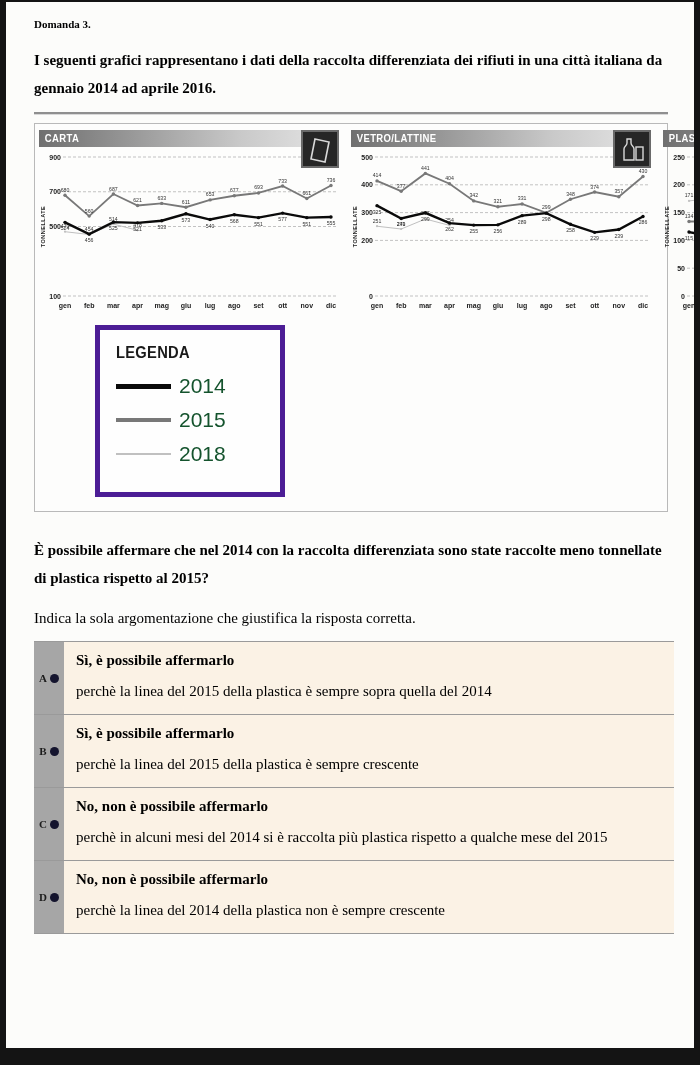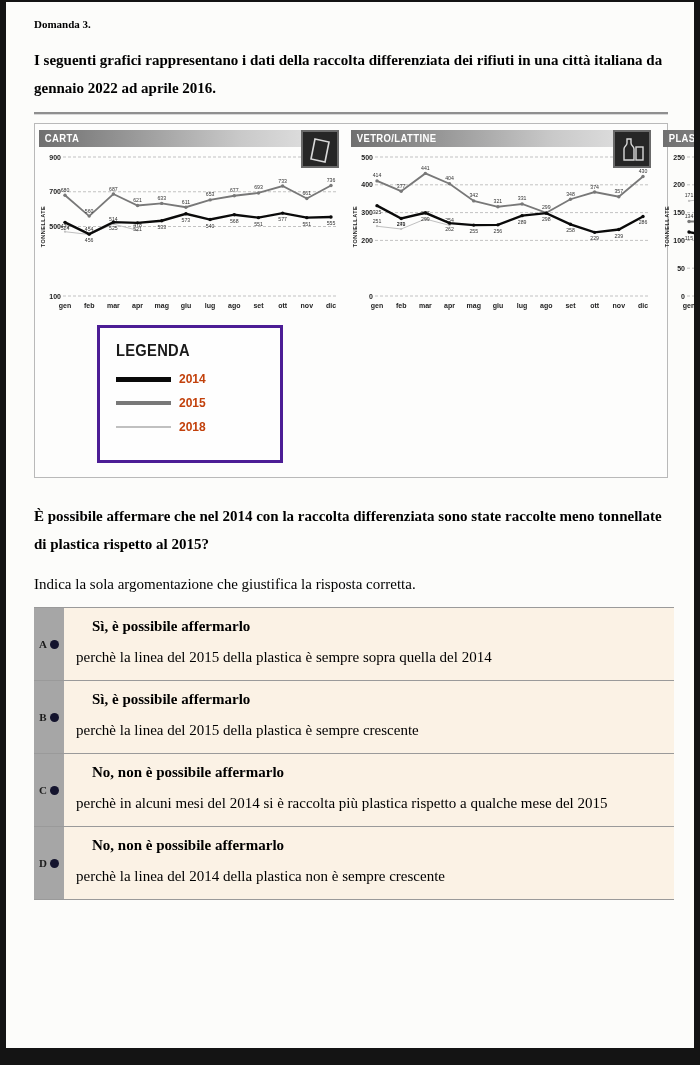--- a/index.html
+++ b/index.html
@@ -34,51 +34,51 @@
   }
   .chart-iconbox{
     position:absolute;right:2px;top:0;width:34px;height:34px;
     background:#262626;border:2px solid #6a6a6a;z-index:3;
     display:flex;align-items:center;justify-content:center;
   }
   .chart-svg-wrap{position:relative;}
   svg text{font-family:"Liberation Sans",sans-serif;}
   .legend-cell{display:flex;align-items:center;justify-content:center;}
   .legend-box{
-    width:150px;border:3px solid #4c1d95;background:#fefefe;
+    width:150px;border:5px solid #4c1d95;background:#fefefe;
     padding:14px 14px 16px 16px;
   }
   .legend-title{
     font-family:"Liberation Sans",sans-serif;font-size:16px;font-weight:bold;
     color:#1a1a1a;margin-bottom:12px;letter-spacing:.3px;transform:scaleX(.92);transform-origin:left;
   }
   .legend-item{display:flex;align-items:center;margin:10px 0;}
   .legend-line{width:55px;margin-right:8px;flex:0 0 auto;}
-  .legend-label{font-family:"Liberation Sans",sans-serif;font-size:12px;font-weight:bold;color:#c2410c;}
+  .legend-label{font-family:"Liberation Sans",sans-serif;font-size:21px;font-weight:normal;color:#14532d;}
   .question{font-size:15px;font-weight:bold;line-height:28px;margin:24px 0 6px 0;}
   .instruction{font-size:15px;font-weight:normal;margin:18px 0 14px 0;}
   .options{border-bottom:1px solid #9a9a9a;margin-right:-6px;}
   .option{display:flex;border-top:1px solid #9a9a9a;background:#fbf2e5;}
   .opt-letter{
     width:30px;flex:0 0 auto;background:#a6a6a6;
     display:flex;align-items:center;justify-content:center;gap:3px;
   }
   .opt-letter .lt{font-family:"Liberation Serif",serif;font-size:11px;font-weight:bold;color:#1c1c1c;}
   .opt-letter .dot{width:9px;height:9px;border-radius:50%;background:#14142e;display:inline-block;}
   .opt-body{padding:8px 12px 12px 12px;}
-  .opt-claim{font-size:15px;font-weight:bold;margin:2px 0 0 16px;}
+  .opt-claim{font-size:15px;font-weight:bold;margin:2px 0 0 0;}
   .opt-reason{font-size:15px;margin:12px 0 0 0;line-height:21px;}
 </style>
 </head>
 <body>
 
 <div class="page">
   <div class="content">
     <p class="qnum">Domanda 3.</p>
-    <p class="intro">I seguenti grafici rappresentano i dati della raccolta differenziata dei rifiuti in una città italiana da gennaio 2022 ad aprile 2016.</p>
+    <p class="intro">I seguenti grafici rappresentano i dati della raccolta differenziata dei rifiuti in una città italiana da gennaio 2014 ad aprile 2016.</p>
     <div class="divider"></div>
 
     <div class="charts-box">
       <div class="chart-cell" id="chart-0">
           <div class="chart-header">
             <span class="chart-title">CARTA</span>
           </div>
           <div class="chart-iconbox">
             <svg width="30" height="30" viewBox="0 0 30 30">
               <polygon points="10,5 24,8 20,28 6,25" fill="none" stroke="#d8d8d8" stroke-width="1.6"></polygon>

